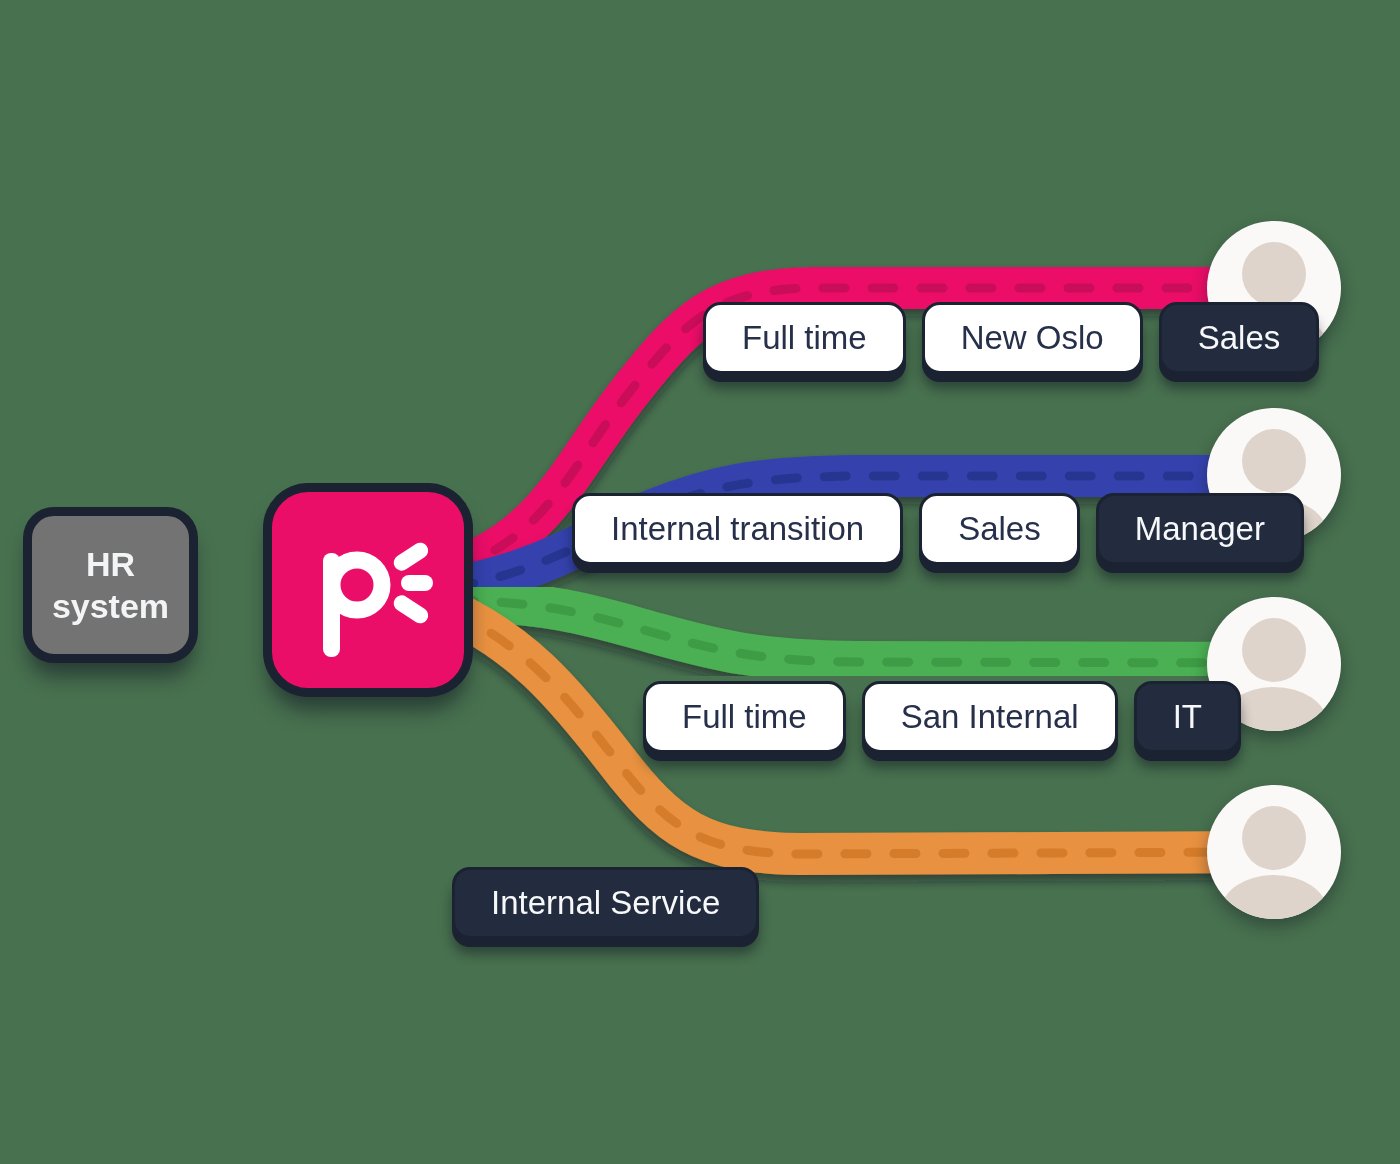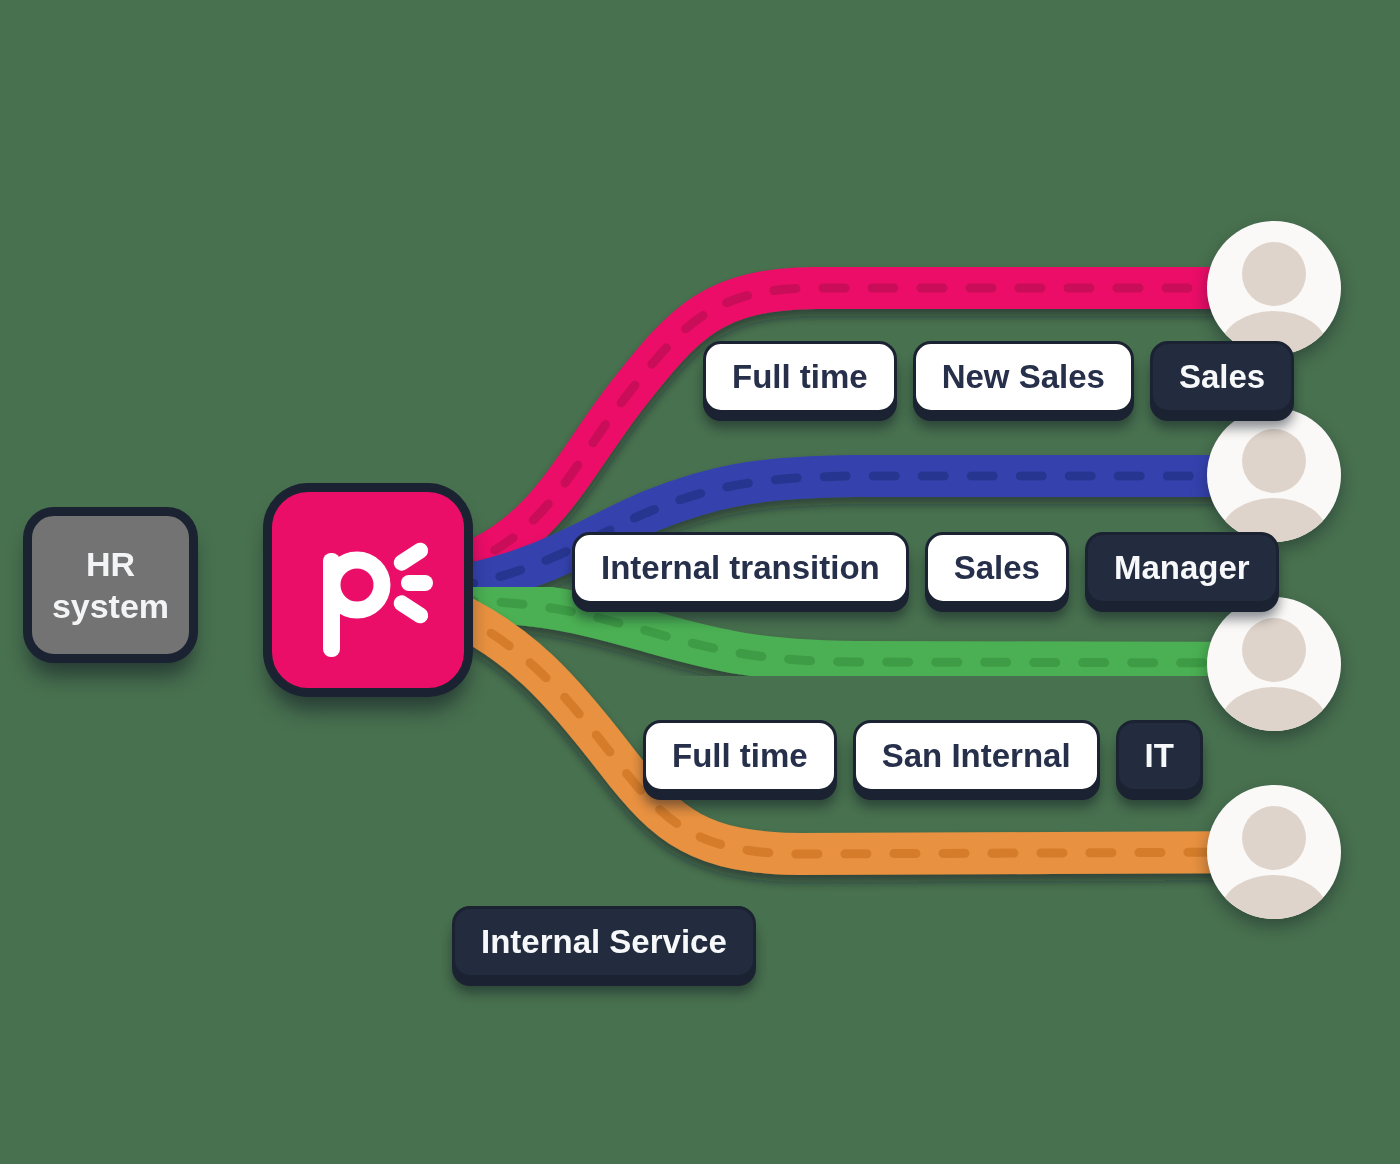--- a/index.html
+++ b/index.html
@@ -25,24 +25,23 @@
   #hr-box{left:28px;top:512px;width:157px;height:138px;border-radius:26px;background:var(--box-slate);}
   #hr-box .label{color:#F3F4F6;font-size:34px;font-weight:700;line-height:1.25;text-align:center;width:130px;}
   #hub{left:268px;top:488px;width:192px;height:196px;border-radius:40px;background:var(--pink);}
 
   .tag-row{position:absolute;z-index:3;display:flex;gap:16px;align-items:flex-start;}
   #row-0{left:703px;top:302px;}
   #row-1{left:572px;top:493px;}
   #row-2{left:643px;top:681px;}
   #row-3{left:452px;top:867px;}
   .tag{
-    font-size:33px;font-weight:700;line-height:1.2;white-space:nowrap;
-    padding:13px 26px;border-radius:18px;border:3px solid var(--outline);
+    font-size:33px;font-weight:400;line-height:1.2;white-space:nowrap;
+    padding:13px 36px;border-radius:18px;border:3px solid var(--outline);
     box-shadow:0 8px 0 var(--outline),0 15px 12px rgba(15,20,32,.48);
-    margin-top:39px;
   }
   .tag.light{background:var(--tag-light-bg);color:var(--tag-text);}
   .tag.dark{background:var(--tag-dark-bg);color:var(--tag-dark-text);}
 
   .avatar{
     position:absolute;z-index:2;width:134px;height:134px;border-radius:50%;
     background:var(--avatar-bg);overflow:hidden;left:1207px;
     box-shadow:0 8px 16px rgba(15,20,32,.38);
   }
   .avatar .head{position:absolute;left:50%;top:21px;transform:translateX(-50%);
@@ -115,21 +114,21 @@
       <circle cx="84" cy="90" r="25" fill="none" stroke="#FFFFFF" stroke-width="17"></circle>
       <rect x="50" y="58" width="17" height="104" rx="8" fill="#FFFFFF"></rect>
       <rect x="122" y="64" width="38" height="16" rx="8" fill="#FFFFFF" transform="rotate(-33 122 72)"></rect>
       <rect x="128" y="80" width="32" height="16" rx="8" fill="#FFFFFF"></rect>
       <rect x="122" y="96" width="38" height="16" rx="8" fill="#FFFFFF" transform="rotate(33 122 104)"></rect>
     </svg>
   </div>
 
   <div class="tag-row" id="row-0">
     <div class="tag light">Full time</div>
-    <div class="tag light">New Sales</div>
+    <div class="tag light">New Oslo</div>
     <div class="tag dark">Sales</div>
   </div>
 
   <div class="tag-row" id="row-1">
     <div class="tag light">Internal transition</div>
     <div class="tag light">Sales</div>
     <div class="tag dark">Manager</div>
   </div>
 
   <div class="tag-row" id="row-2">

